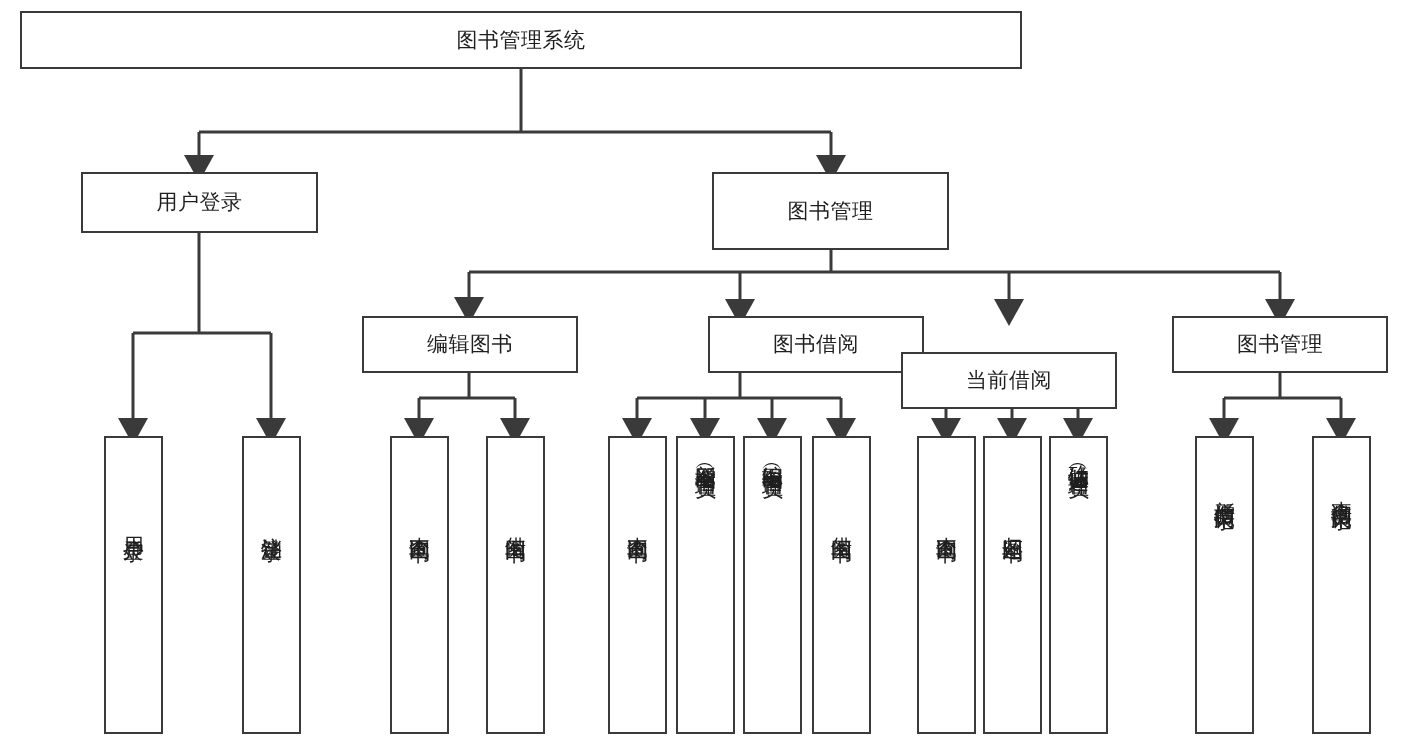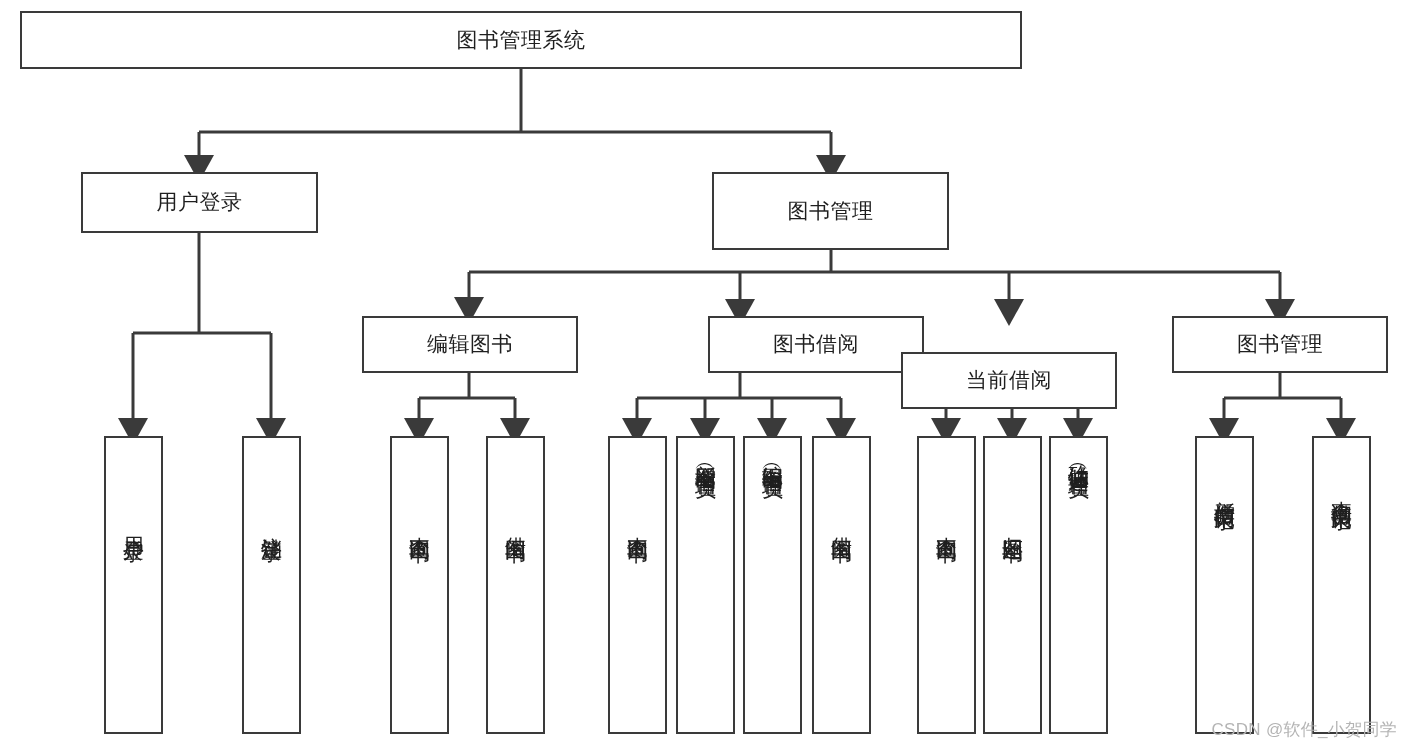--- a/index.html
+++ b/index.html
@@ -195,15 +195,14 @@
   </div>
 
   <div class="node vertical mid" style="left:1195px; top:436px; width:59px; height:298px; padding-top:46px;">
     <span class="label">新增借阅记录</span>
   </div>
 
   <div class="node vertical mid" style="left:1312px; top:436px; width:59px; height:298px; padding-top:46px;">
     <span class="label">查询借阅记录</span>
   </div>
 
-  <div class="watermark">CSDN @软件_小贺同学</div>
 
 </div>
 
 </body></html>

